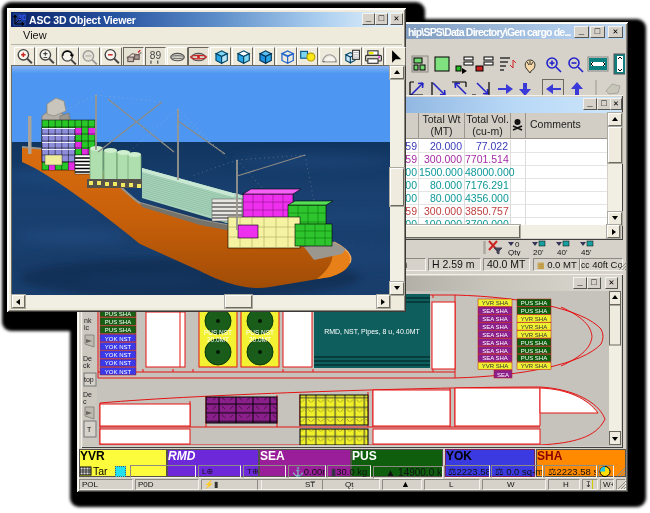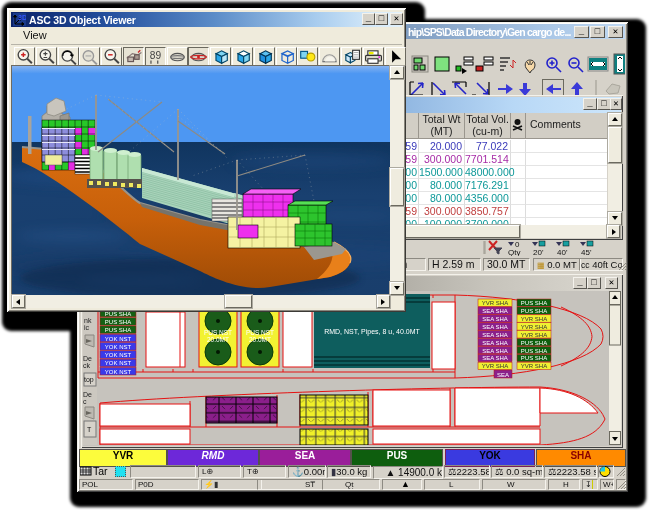--- a/index.html
+++ b/index.html
@@ -27,21 +27,21 @@
 .cell{position:absolute;text-align:right;height:13px;line-height:13px;border-right:1px solid #DCDCDC;border-bottom:1px solid #E4E4E4;}
 .sbtn{position:absolute;background:#EFECDF;border:1px solid;border-color:#fff #6b695f #6b695f #fff;box-shadow:0 0 0 1px #adaaa0;}
 .arrow{position:absolute;width:0;height:0;}
 #filter2{left:3px;top:217px;width:545px;height:17px;}
 #status2a{left:3px;top:236px;width:545px;height:15px;}
 .panel{position:absolute;height:13px;border:1px solid;border-color:#8d8a82 #F4F2EC #F4F2EC #8d8a82;font-size:10.5px;line-height:11px;color:#111;padding-left:3px;white-space:nowrap;overflow:hidden;}
 #deckwin{left:4px;top:252px;width:542px;height:174px;background:#D6D2C9;box-shadow:inset 1px 1px 0 #F3F1EA, inset -1px -1px 0 #404040;}
 #deckcap{left:2px;top:2px;width:538px;height:15px;background:linear-gradient(90deg,#7E7C74 0%,#9A978F 40%,#C6C3BB 75%,#DCD9D1 100%);}
 #deckbody{left:2px;top:17px;width:538px;height:155px;background:#C6C3BD;}
 #legend{left:2px;top:427px;width:547px;height:14px;background:#D6D2C9;}
-.lg{position:absolute;top:0;height:18px;border:1px solid #55524c;font-size:10px;line-height:12px;text-align:center;font-weight:bold;}
+.lg{position:absolute;top:0;height:28px;border:1px solid #55524c;font-size:12px;line-height:12px;font-weight:bold;}
 #statB1{left:2px;top:442px;width:547px;height:15px;}
 #statB2{left:2px;top:457px;width:547px;height:12px;}
 .panel2{position:absolute;height:11px;border:1px solid;border-color:#8d8a82 #F4F2EC #F4F2EC #8d8a82;font-size:8px;line-height:9px;color:#111;padding-left:2px;white-space:nowrap;overflow:hidden;}
 #win1{left:7px;top:8px;width:399px;height:304px;background:#EFEBDC;
  box-shadow:inset 1px 1px 0 #FBFAF6, inset -1px -1px 0 #3b3a36, inset 2px 2px 0 #fff, inset -2px -2px 0 #8a877e;}
 #t1{left:4px;top:4px;width:391px;height:15px;background:linear-gradient(90deg,#0A2167 0%,#25509E 25%,#5B8CC8 52%,#A8CCEE 78%,#D8EBFA 94%,#E2F1FC 100%);}
 #t1 .txt{position:absolute;left:18px;top:2px;color:#fff;font-size:10.5px;font-weight:bold;white-space:nowrap;letter-spacing:-0.2px;}
 #menu1{left:4px;top:19px;width:391px;height:17px;font-size:11px;color:#111;}
 #tb1{left:4px;top:36px;width:391px;height:22px;border-top:1px solid #b7b4a9;}
 .tbtn{position:absolute;top:2px;width:21px;height:19px;background:#EFEBDC;border:1px solid;border-color:#fff #6b695f #6b695f #fff;}
@@ -267,21 +267,21 @@
               <path d="M0 3 h6 l-3 4z" fill="#335"></path>
               <rect x="7" y="2" width="6" height="5" fill="#18A0A0" stroke="#000" stroke-width="0.5"></rect>
               <text x="1" y="15.5">45'</text>
             </g>
  </g>
 </svg>
       </div>
   <div class="abs" id="status2a">
     <div class="panel" style="left:300px;width:46px;">44 m</div>
     <div class="panel" style="left:348px;width:53px;">H  2.59 m</div>
-    <div class="panel" style="left:403px;width:47px;">30.0 MT</div>
+    <div class="panel" style="left:403px;width:47px;">40.0 MT</div>
     <div class="panel" style="left:453px;width:48px;font-size:9.5px;"><span style="color:#B8860B;font-size:8px;">▦</span> 0.0 MT</div>
     <div class="panel" style="left:499px;width:44px;padding-left:1px;font-size:9.5px;"><span style="font-size:8.5px;">cc</span> 40ft Conta</div>
     <svg width="10" height="10" style="position:absolute;left:538px;top:3px;">
           <path d="M9 1 L1 9 M9 4 L4 9 M9 7 L7 9" stroke="#908d84"></path>
         </svg>
   </div>
   <div class="abs" id="deckwin">
     <div class="abs" id="deckcap">
       <div class="cap-btn" style="left:490px;top:1px;width:14px;"><i>_</i></div>
       <div class="cap-btn" style="left:504px;top:1px;width:14px;"><i>□</i></div>

